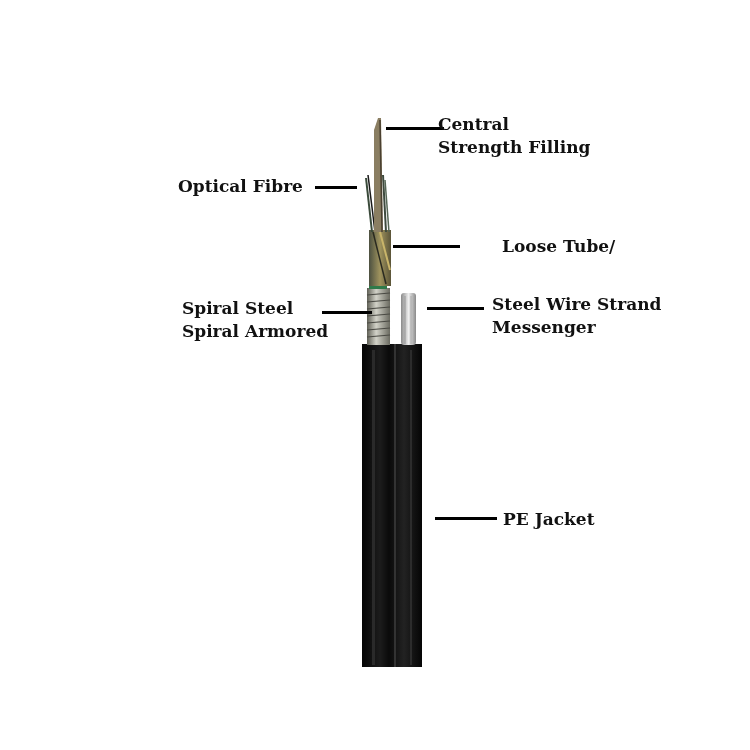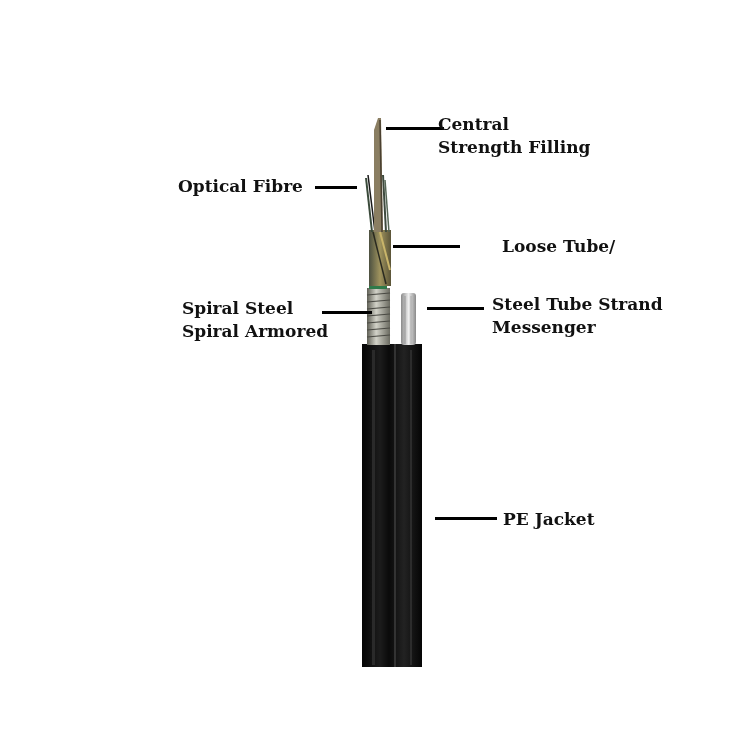--- a/index.html
+++ b/index.html
@@ -105,21 +105,21 @@
   <div class="label" style="left:470px;top:235px;margin-left:32px;">
     <div>Loose Tube/</div>
   </div>
 
   <div class="label" style="left:182px;top:297px;">
     <div>Spiral Steel</div>
     <div>Spiral Armored</div>
   </div>
 
   <div class="label" style="left:492px;top:293px;">
-    <div>Steel Tube Strand</div>
+    <div>Steel Wire Strand</div>
     <div>Messenger</div>
   </div>
 
   <div class="label" style="left:503px;top:508px;">
     <div>PE Jacket</div>
   </div>
 
 </div>
 
 </body></html>

